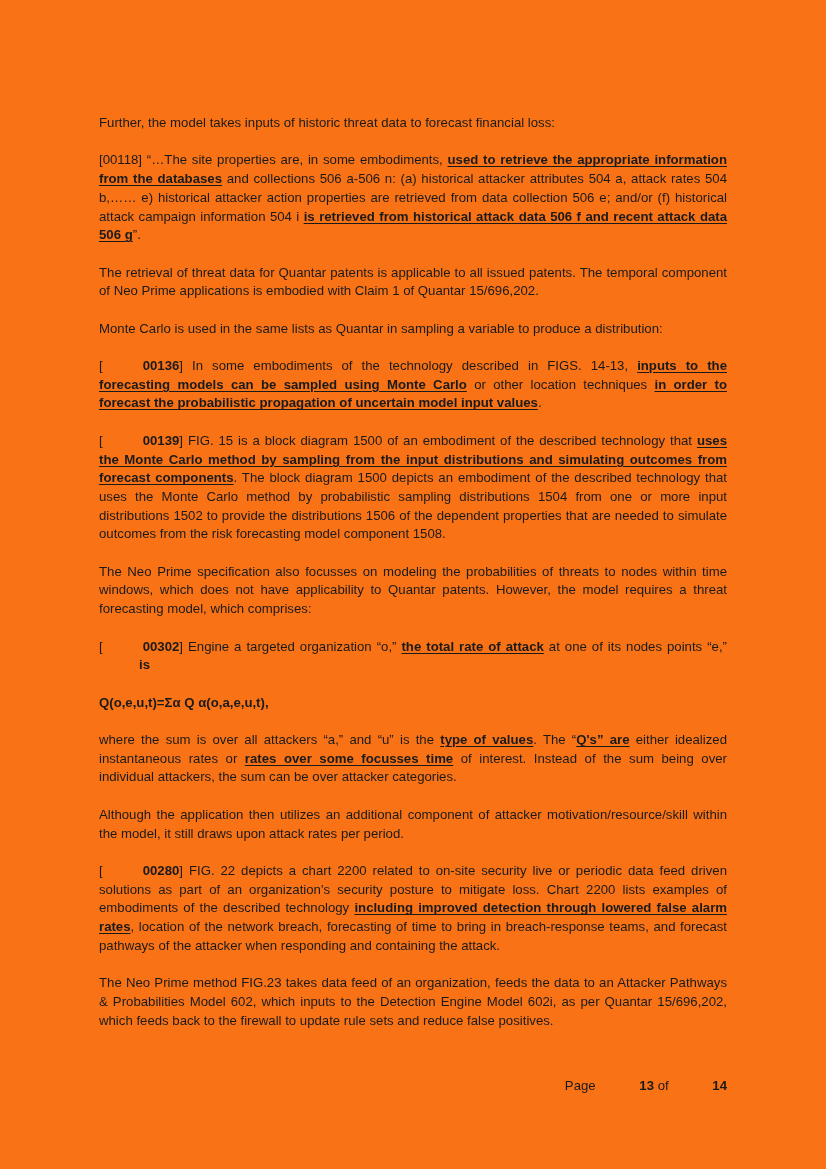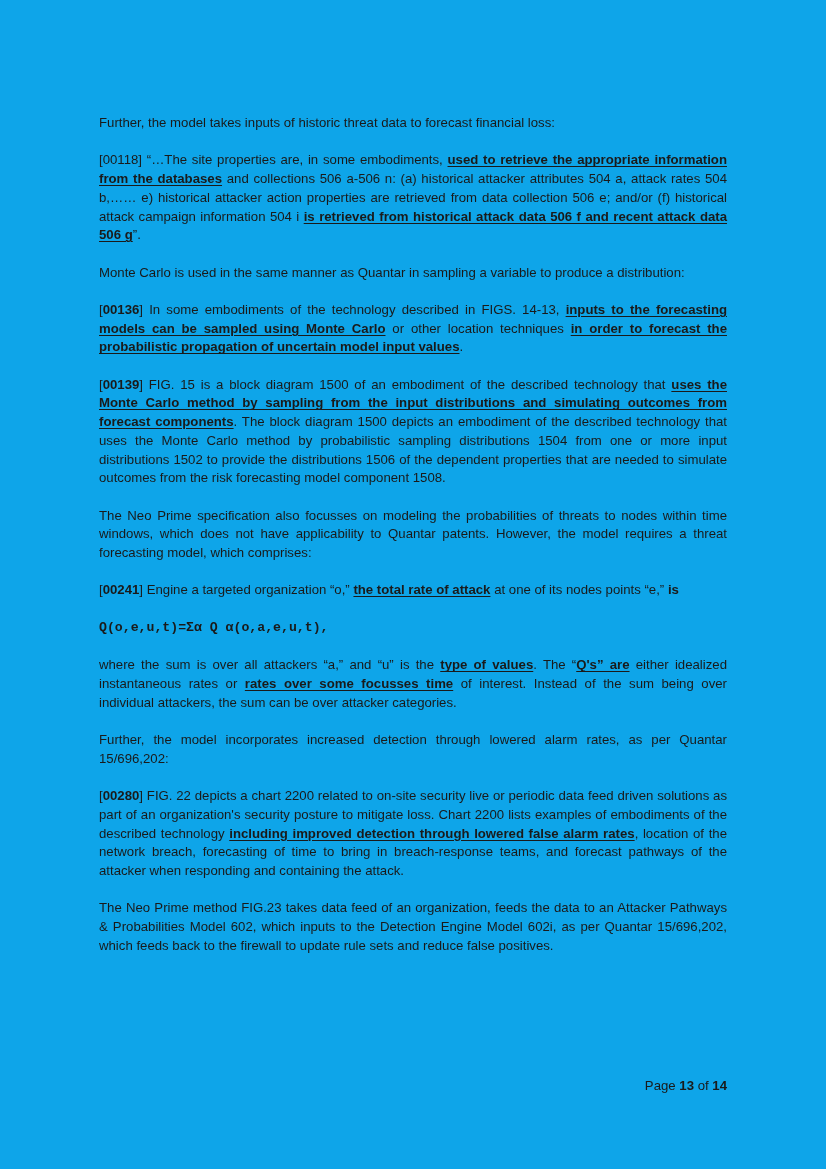--- a/index.html
+++ b/index.html
@@ -1,44 +1,44 @@
 <!DOCTYPE html>
 <html><head>
 <meta charset="utf-8">
 <style>
   html, body { margin: 0; padding: 0; background: #ffffff; }
   .page {
     position: relative;
     width: 826px;
     height: 1169px;
-    background: #0ea5e9;
+    background: #f97316;
     font-family: "Liberation Sans", "DejaVu Sans", sans-serif;
     color: #1a1a1a;
     overflow: hidden;
   }
   .content {
     position: absolute;
     left: 99px;
     top: 114px;
     width: 628px;
     font-size: 13.2px;
     line-height: 18.7px;
   }
   .content p {
     margin: 0 0 18.7px 0;
     text-align: justify;
   }
-  .b  { font-weight: bold; }
+  .b  { font-weight: bold; padding-left: 40px; }
   .bu {
     font-weight: bold;
     text-decoration: underline;
     text-underline-offset: 2px;
     text-decoration-thickness: 1.3px;
   }
-  .formula { font-weight: bold; text-align: left !important; font-family: Liberation Mono, monospace; }
+  .formula { font-weight: bold; text-align: left !important; }
   .footer {
     position: absolute;
     top: 1077px;
     right: 99px;
     font-size: 13.2px;
     line-height: 18.7px;
     color: #1a1a1a;
     white-space: pre;
     text-align: right;
   }
@@ -50,53 +50,56 @@
   <div class="content">
 
     <p>
       <span>Further, the model takes inputs of historic threat data to forecast financial loss:</span>
     </p>
 
     <p>
       <span>[00118] “…The site properties are, in some embodiments, </span><span class="bu">used to retrieve the appropriate information from the databases</span><span> and collections 506 a-506 n: (a) historical attacker attributes 504 a, attack rates 504 b,…… e) historical attacker action properties are retrieved from data collection 506 e; and/or (f) historical attack campaign information 504 i </span><span class="bu">is retrieved from historical attack data 506 f and recent attack data 506 g</span><span>”.</span>
     </p>
 
+    <p>
+      <span>The retrieval of threat data for Quantar patents is applicable to all issued patents. The temporal component of Neo Prime applications is embodied with Claim 1 of Quantar 15/696,202.</span>
+    </p>
 
     <p>
-      <span>Monte Carlo is used in the same manner as Quantar in sampling a variable to produce a distribution:</span>
+      <span>Monte Carlo is used in the same lists as Quantar in sampling a variable to produce a distribution:</span>
     </p>
 
     <p>
       <span>[</span><span class="b">00136</span><span>] In some embodiments of the technology described in FIGS. 14-13, </span><span class="bu">inputs to the forecasting models can be sampled using Monte Carlo</span><span> or other location techniques </span><span class="bu">in order to forecast the probabilistic propagation of uncertain model input values</span><span>.</span>
     </p>
 
     <p>
       <span>[</span><span class="b">00139</span><span>] FIG. 15 is a block diagram 1500 of an embodiment of the described technology that </span><span class="bu">uses the Monte Carlo method by sampling from the input distributions and simulating outcomes from forecast components</span><span>. The block diagram 1500 depicts an embodiment of the described technology that uses the Monte Carlo method by probabilistic sampling distributions 1504 from one or more input distributions 1502 to provide the distributions 1506 of the dependent properties that are needed to simulate outcomes from the risk forecasting model component 1508.</span>
     </p>
 
     <p>
       <span>The Neo Prime specification also focusses on modeling the probabilities of threats to nodes within time windows, which does not have applicability to Quantar patents. However, the model requires a threat forecasting model, which comprises:</span>
     </p>
 
     <p>
-      <span>[</span><span class="b">00241</span><span>] Engine a targeted organization “o,” </span><span class="bu">the total rate of attack</span><span> at one of its nodes points “e,” </span><span class="b">is</span>
+      <span>[</span><span class="b">00302</span><span>] Engine a targeted organization “o,” </span><span class="bu">the total rate of attack</span><span> at one of its nodes points “e,” </span><span class="b">is</span>
     </p>
 
     <p class="formula">
       <span>Q(o,e,u,t)=Σα Q α(o,a,e,u,t),</span>
     </p>
 
     <p>
       <span>where the sum is over all attackers “a,” and “u” is the </span><span class="bu">type of values</span><span>. The “</span><span class="bu">Q's” are</span><span> either idealized instantaneous rates or </span><span class="bu">rates over some focusses time</span><span> of interest. Instead of the sum being over individual attackers, the sum can be over attacker categories.</span>
     </p>
 
+    <p>
+      <span>Although the application then utilizes an additional component of attacker motivation/resource/skill within the model, it still draws upon attack rates per period.</span>
+    </p>
 
-    <p>
-      <span>Further, the model incorporates increased detection through lowered alarm rates, as per Quantar 15/696,202:</span>
-    </p>
 
     <p>
       <span>[</span><span class="b">00280</span><span>] FIG. 22 depicts a chart 2200 related to on-site security live or periodic data feed driven solutions as part of an organization's security posture to mitigate loss. Chart 2200 lists examples of embodiments of the described technology </span><span class="bu">including improved detection through lowered false alarm rates</span><span>, location of the network breach, forecasting of time to bring in breach-response teams, and forecast pathways of the attacker when responding and containing the attack.</span>
     </p>
 
     <p>
       <span>The Neo Prime method FIG.23 takes data feed of an organization, feeds the data to an Attacker Pathways &amp; Probabilities Model 602, which inputs to the Detection Engine Model 602i, as per Quantar 15/696,202, which feeds back to the firewall to update rule sets and reduce false positives.</span>
     </p>
 
   </div>

